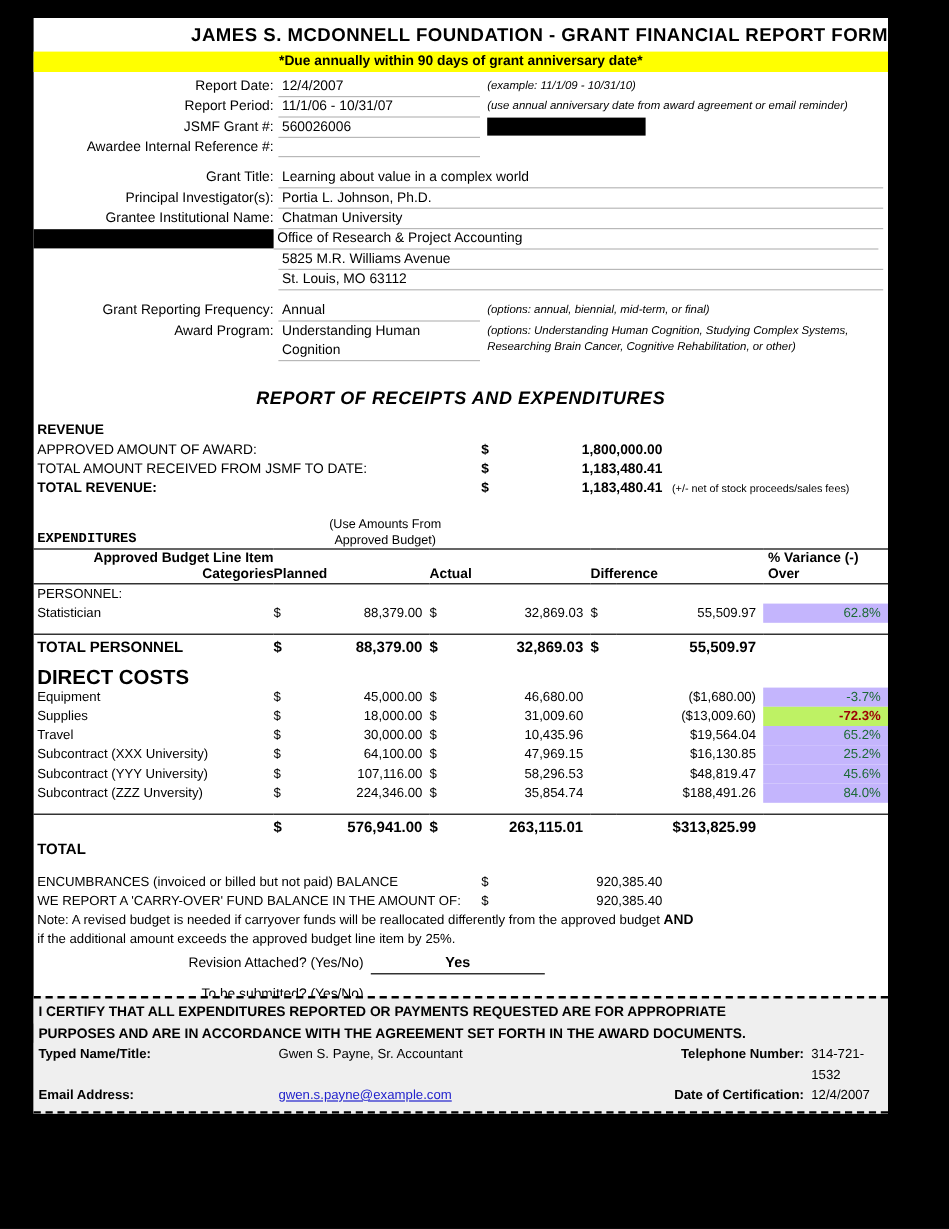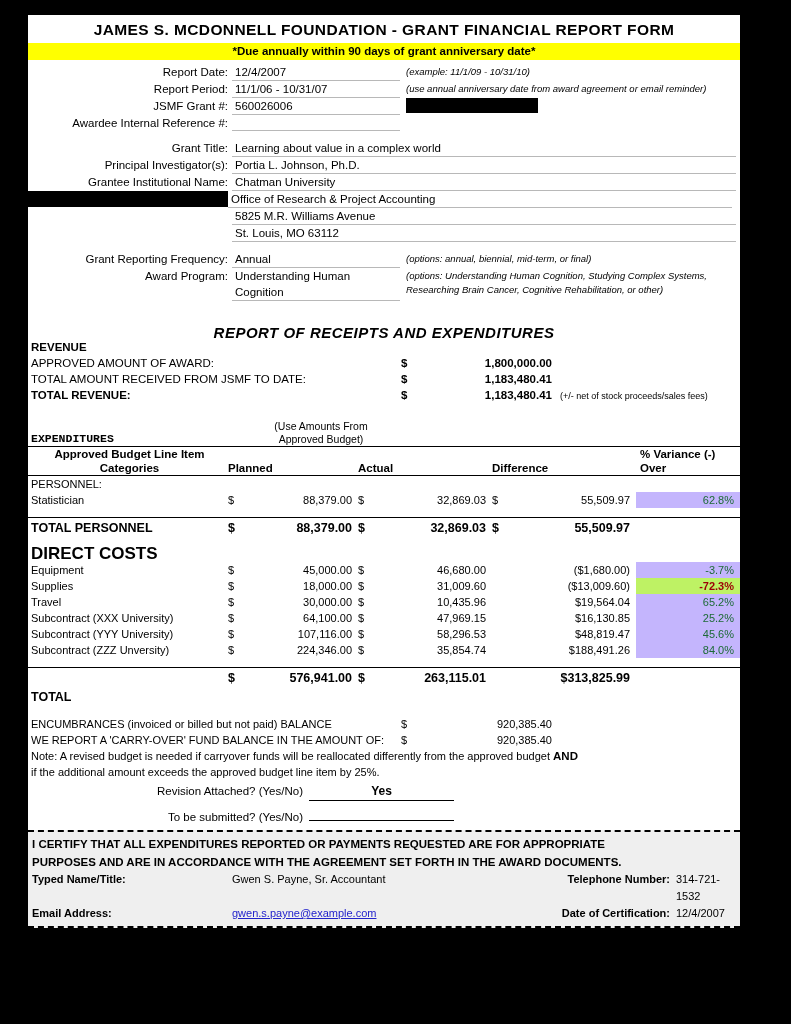--- a/index.html
+++ b/index.html
@@ -21,21 +21,21 @@
     width: 712px;
     height: 913px;
     background: #ffffff;
     box-sizing: border-box;
     font-size: 11px;
     color: #000;
   }
 
   
   .title {
-    text-align: center;
+    text-align: right;
     font-weight: bold;
     font-size: 15.5px;
     letter-spacing: 0.4px;
     padding: 6px 0 4px 0;
     white-space: nowrap;
   }
   .yellow-band {
     background: #ffff00;
     text-align: center;
     font-weight: bold;
@@ -109,20 +109,21 @@
   .spacer-row { height: 9px; }
 
   
   .section-title {
     text-align: center;
     font-weight: bold;
     font-style: italic;
     font-size: 15px;
     letter-spacing: 0.5px;
     margin-top: 14px;
+    margin-bottom: 12px;
   }
 
   
   .blockhead {
     font-weight: bold;
     font-size: 11.5px;
     padding-left: 3px;
     margin-bottom: 2px;
   }
   .rev-row {
@@ -174,21 +175,21 @@
   .col-var { width: 104px; }
 
   .hdr-row td {
     font-weight: bold;
     font-size: 11.5px;
     border-top: 1.5px solid #000;
     border-bottom: 1.5px solid #000;
     padding: 2px 0 2px 0;
     line-height: 14px;
   }
-  .hdr-cat { text-align: center; padding-left: 3px !important; margin-left: 28px; }
+  .hdr-cat { text-align: right; padding-left: 3px !important; margin-left: 28px; }
   .hdr-ctr { text-align: left; }
   .hdr-var { text-align: left; padding-left: 4px !important; }
 
   .drow td {
     font-size: 11px;
     line-height: 16px;
     height: 16px;
   }
   .cat { text-align: left; padding-left: 3px !important; }
   .dol { text-align: left; }

